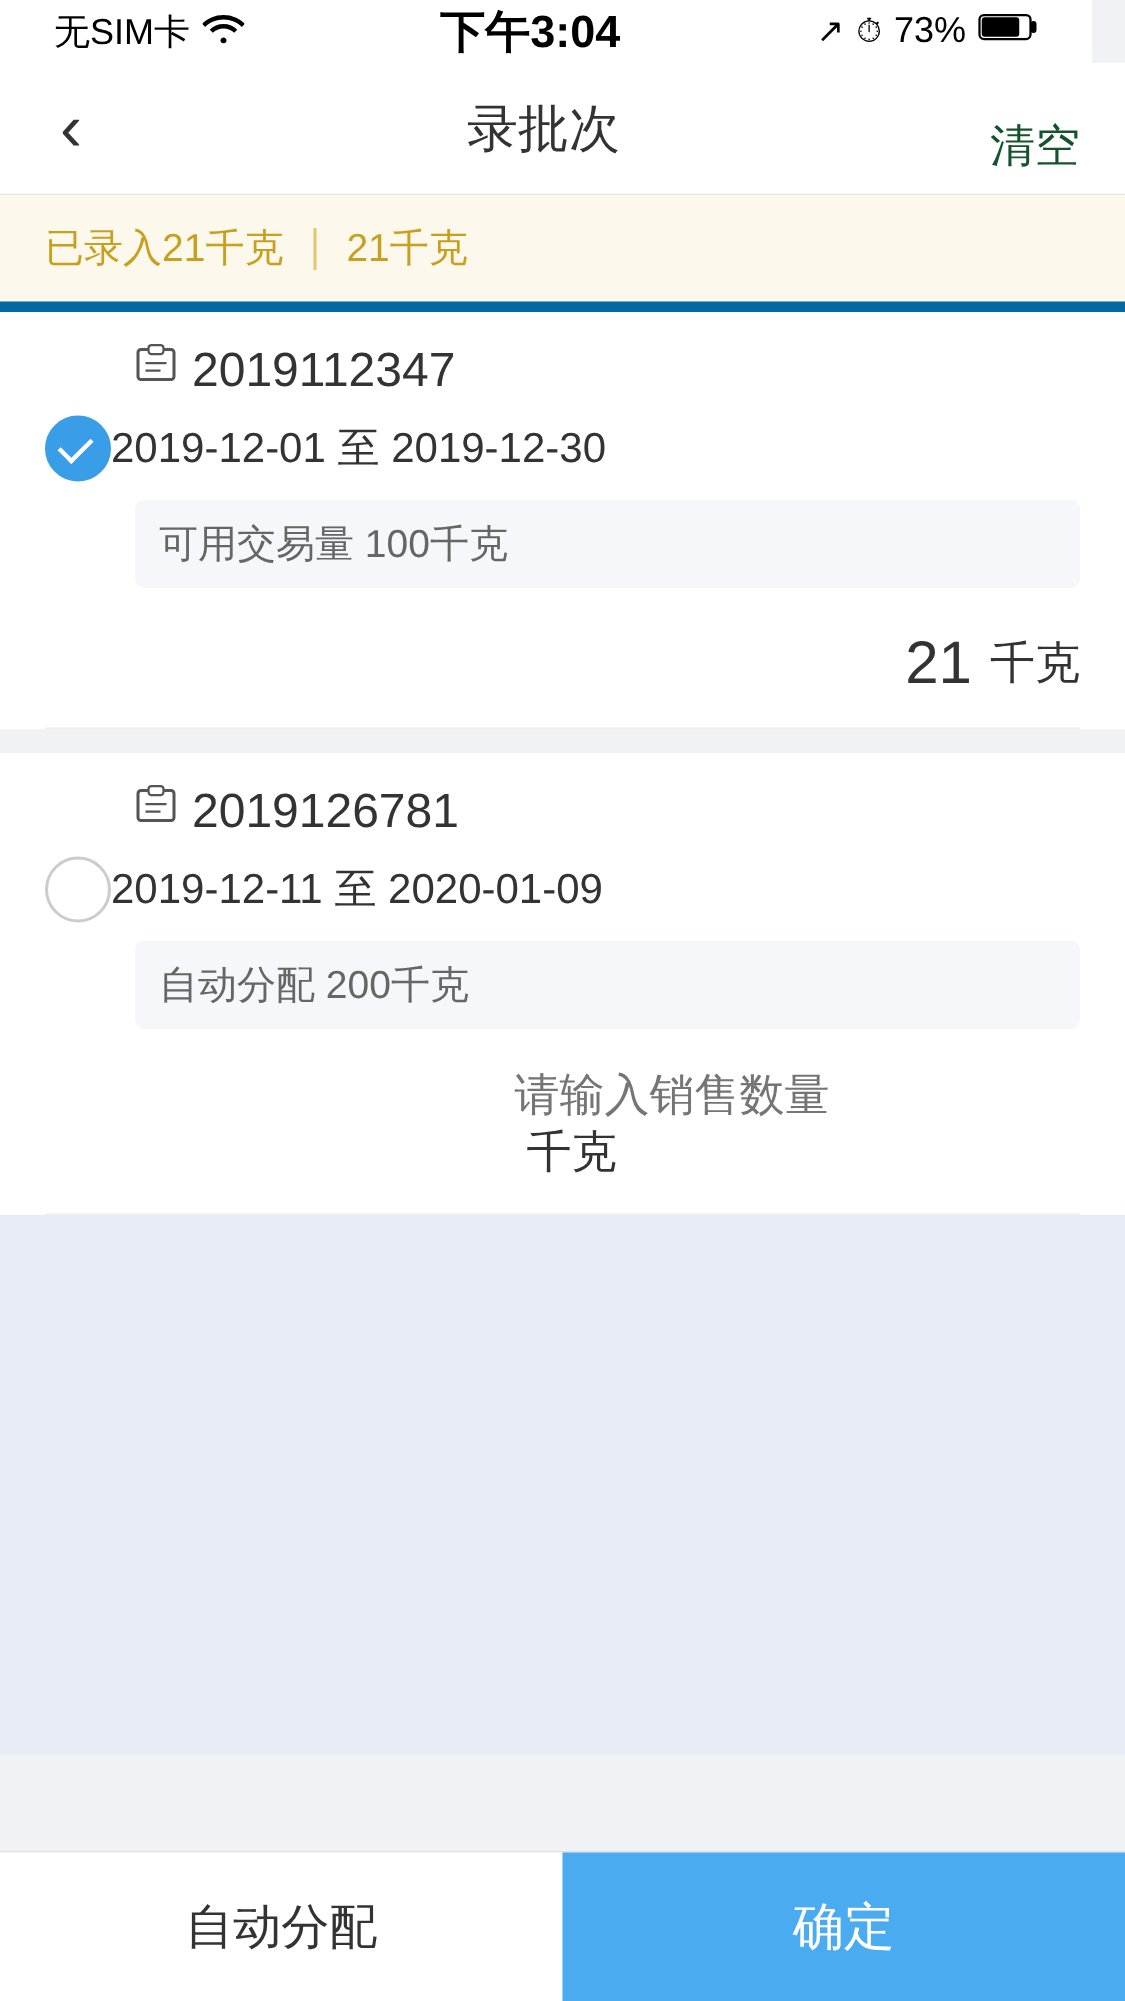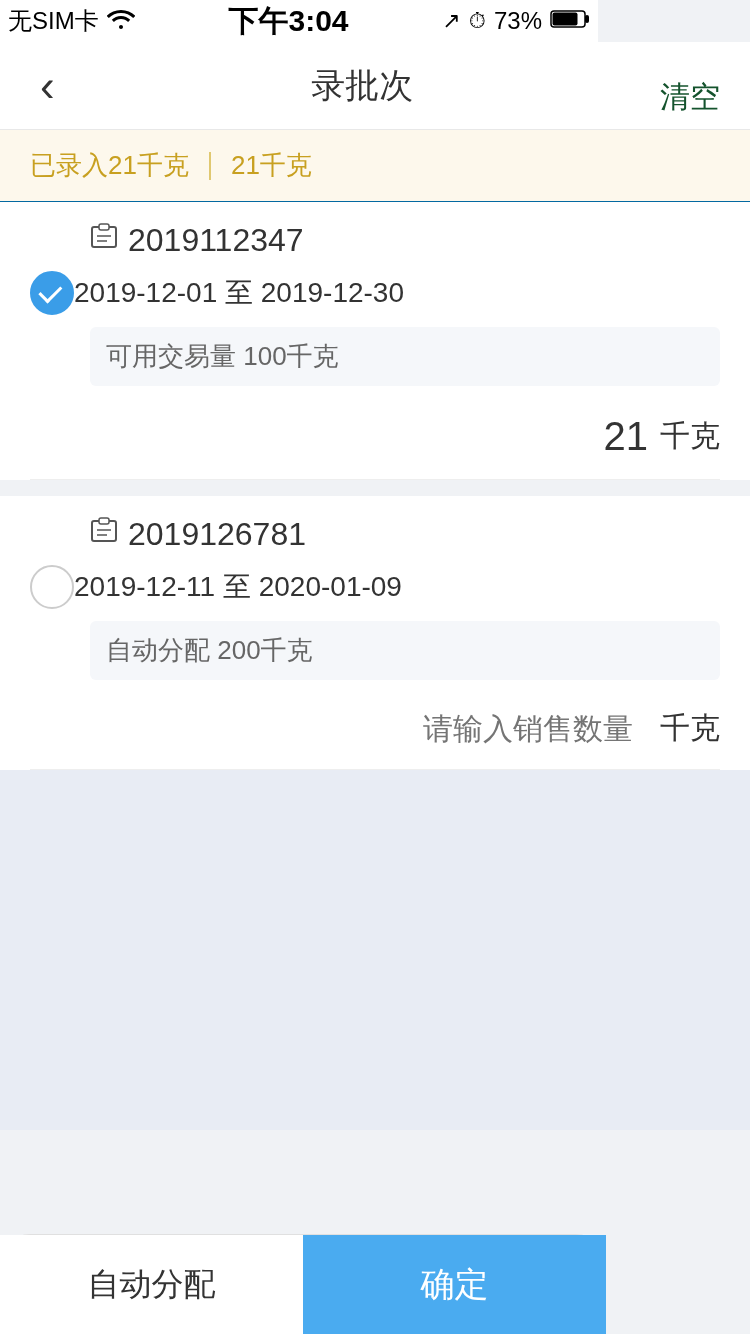--- a/index.html
+++ b/index.html
@@ -7,27 +7,27 @@
     body {
       width: 750px;
       min-height: 1334px;
       font-family: -apple-system, "PingFang SC", "Microsoft YaHei", sans-serif;
       background: #f0f2f5;
       overflow-x: hidden;
     }
 
     
     .status-bar {
-      width: 598px;
+      width: 728px;
       height: 42px;
       background: #fff;
       display: flex;
       align-items: center;
       justify-content: space-between;
-      padding: 0 8px;
+      padding: 0 36px;
       font-size: 26px;
     }
     .status-left {
       display: flex;
       align-items: center;
       gap: 8px;
       font-size: 24px;
       color: #000;
     }
     .status-center {
@@ -72,21 +72,21 @@
       margin-top: 24px;
     }
 
     
     .info-banner {
       background: #fdf8ec;
       padding: 18px 30px;
       display: flex;
       align-items: center;
       gap: 20px;
-      border-bottom: 1px solid #0369a1;
+      border-bottom: 7px solid #0369a1;
     }
     .info-label {
       font-size: 26px;
       color: #c8a020;
     }
     .info-divider {
       width: 2px;
       height: 28px;
       background: #e0c870;
     }
@@ -184,20 +184,21 @@
       color: #333;
     }
 
     
     .input-row {
       display: flex;
       justify-content: flex-end;
       align-items: center;
       padding: 12px 0 20px 0;
       border-bottom: 1px solid #eee;
+      flex-direction: column;
     }
     .qty-input {
       border: none;
       outline: none;
       font-size: 30px;
       color: #999;
       text-align: right;
       background: transparent;
       min-width: 200px;
     }
@@ -218,26 +219,25 @@
       background: #eaecf2;
       flex: 1;
       min-height: 360px;
     }
 
     
     .bottom-bar {
       position: fixed;
       bottom: 0;
       left: 0;
-      width: 606px;
+      width: 750px;
       height: 100px;
       display: flex;
       background: #fff;
       border-top: 1px solid #e0e0e0;
-      border-radius: 30px;
     }
     .btn-auto {
       flex: 1;
       display: flex;
       align-items: center;
       justify-content: center;
       font-size: 32px;
       color: #333;
       background: #fff;
       cursor: pointer;

